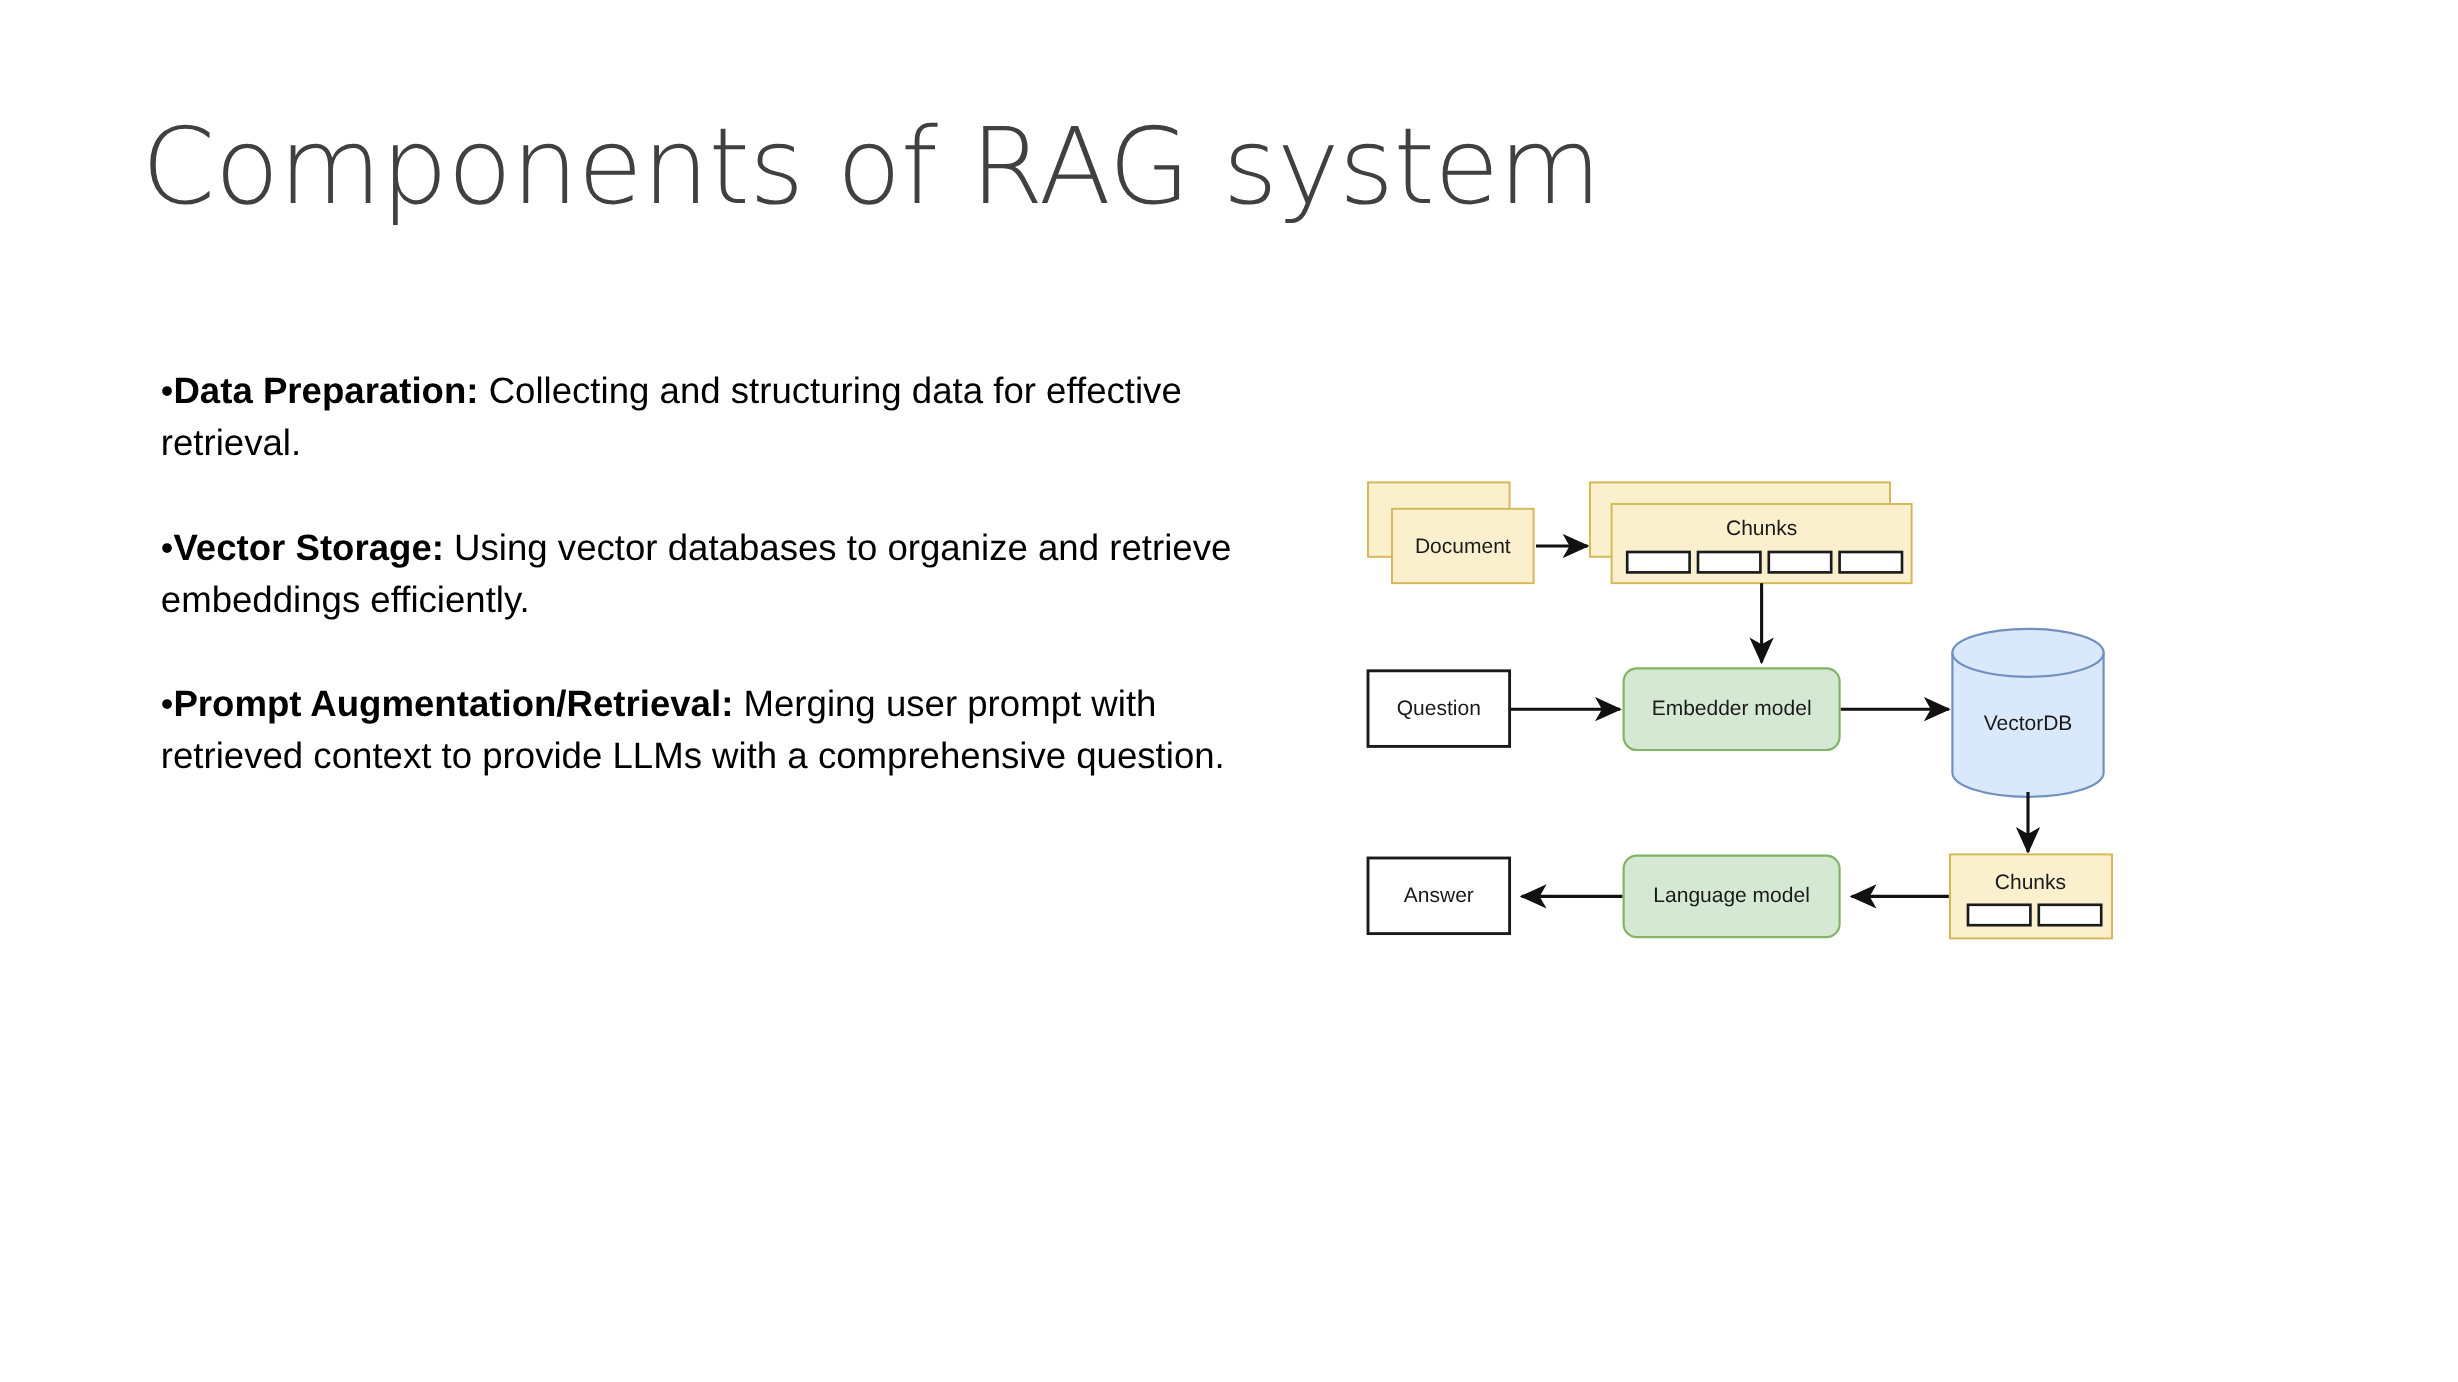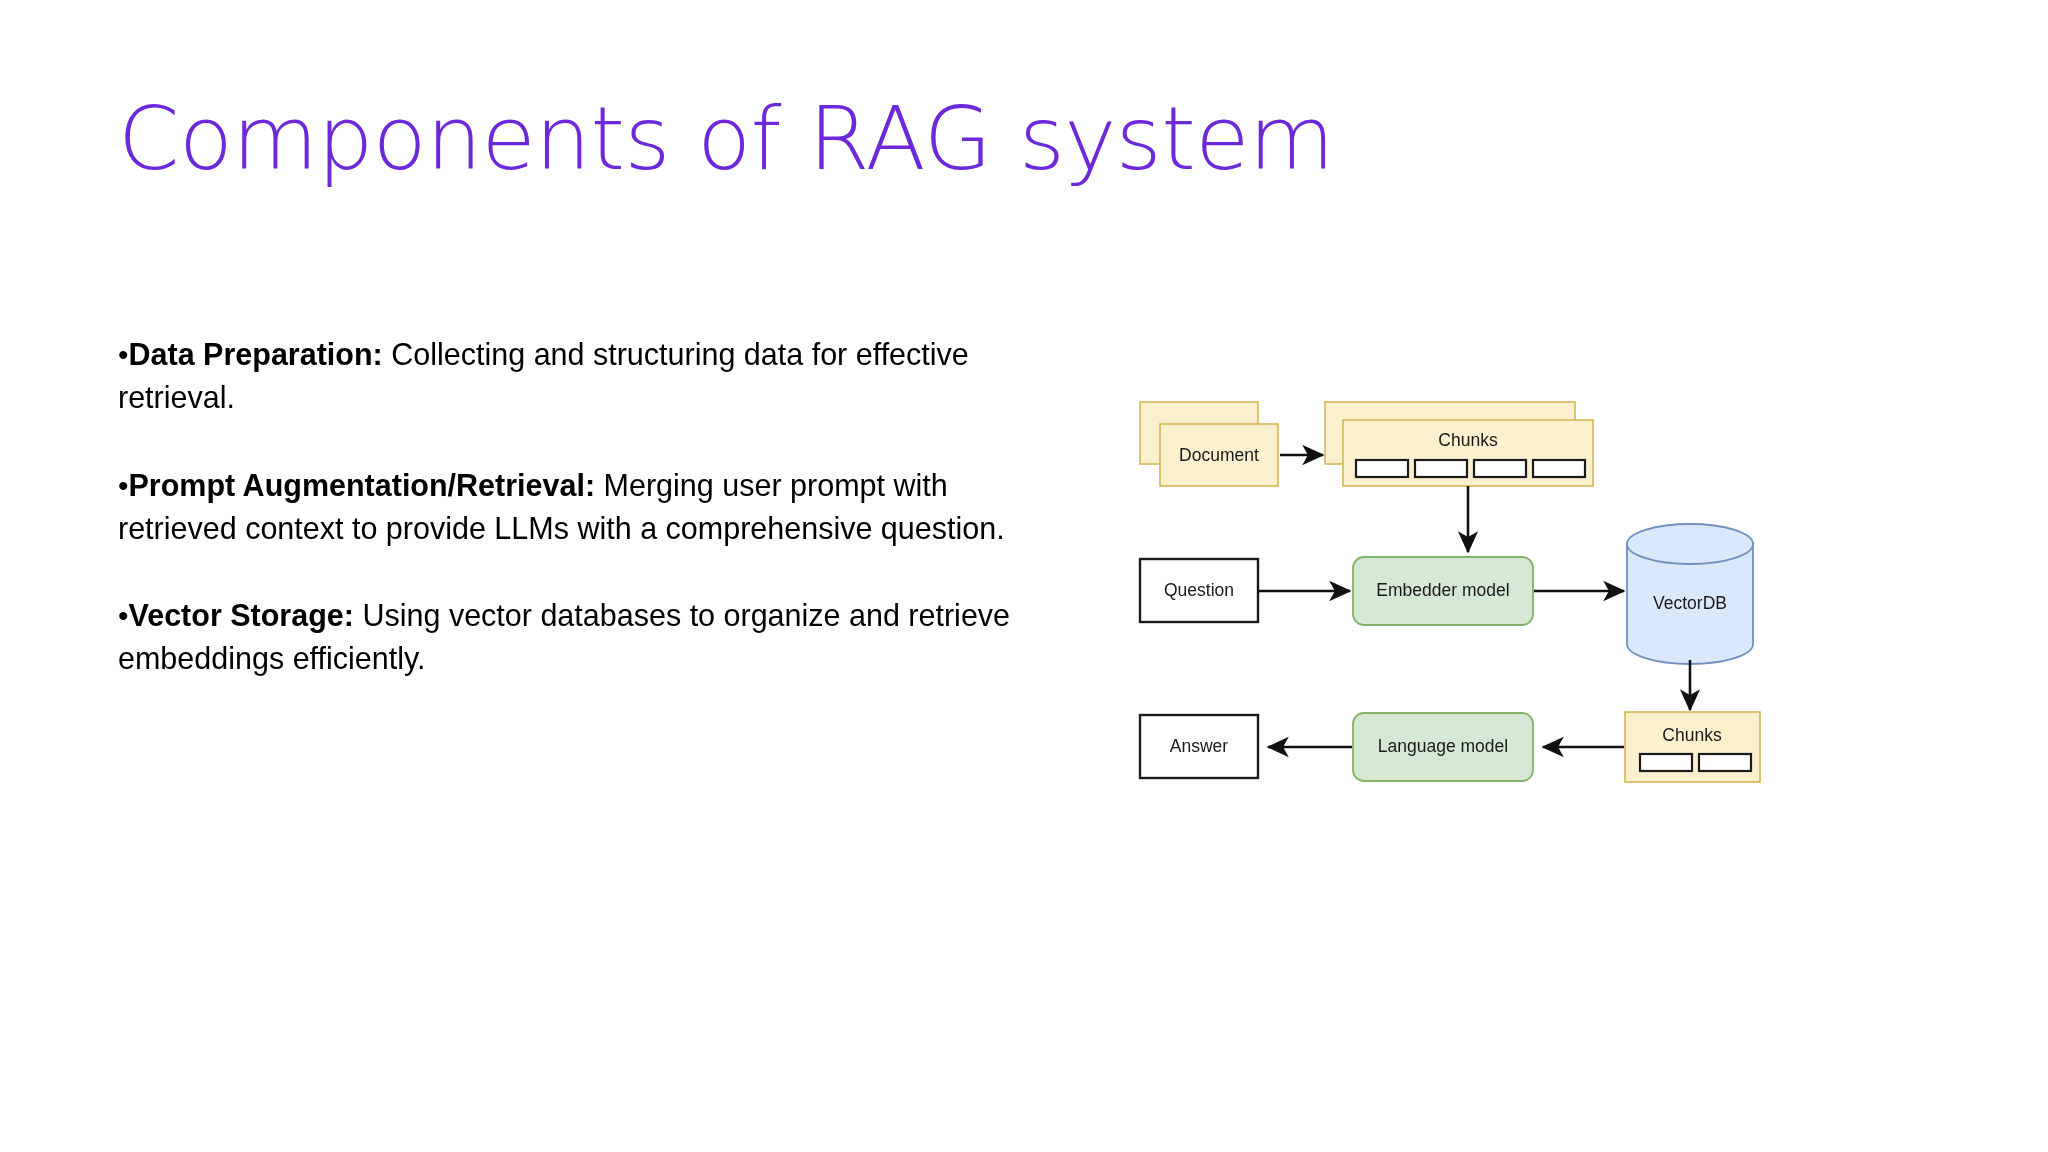--- a/index.html
+++ b/index.html
@@ -24,36 +24,35 @@
 
   
   .slide-title {
     position: absolute;
     left: 118px;
     top: 95px;
     font-family: "DejaVu Sans", sans-serif;
     font-weight: 300;
     font-size: 88px;
     line-height: 1.0;
-    color: #6d28d9;
+    color: #404040;
     letter-spacing: -0.5px;
     white-space: nowrap;
   }
 
   
   .body-col {
     position: absolute;
-    left: 118px;
+    left: 134px;
     top: 305px;
     width: 940px;
     font-family: "Liberation Sans", sans-serif;
     font-size: 30.5px;
     line-height: 1.42;
     color: #000000;
-    margin-top: 28px;
   }
   .bullet {
     margin: 0 0 44px 0;
     text-indent: 0;
   }
   .bullet:last-child { margin-bottom: 0; }
   .bullet .dot {
     font-size: 30px;
     line-height: 1;
   }
@@ -94,25 +93,25 @@
   <div class="slide-title">Components of RAG system</div>
 
   <div class="body-col">
 
     <p class="bullet">
       <span class="dot">•</span><span class="lead">Data Preparation:</span><span class="rest"> Collecting and structuring data for effective retrieval.</span>
     </p>
 
 
     <p class="bullet">
-      <span class="dot">•</span><span class="lead">Prompt Augmentation/Retrieval:</span><span class="rest"> Merging user prompt with retrieved context to provide LLMs with a comprehensive question.</span>
+      <span class="dot">•</span><span class="lead">Vector Storage:</span><span class="rest"> Using vector databases to organize and retrieve embeddings efficiently.</span>
     </p>
 
     <p class="bullet">
-      <span class="dot">•</span><span class="lead">Vector Storage:</span><span class="rest"> Using vector databases to organize and retrieve embeddings efficiently.</span>
+      <span class="dot">•</span><span class="lead">Prompt Augmentation/Retrieval:</span><span class="rest"> Merging user prompt with retrieved context to provide LLMs with a comprehensive question.</span>
     </p>
 
   </div>
 
   <div class="diagram">
     <svg viewBox="0 0 800 480" xmlns="http://www.w3.org/2000/svg">
       <defs>
         <marker id="arrowEnd" markerWidth="9" markerHeight="9" refX="8" refY="4.5" orient="auto" markerUnits="strokeWidth">
           <path d="M0,0.6 L8.6,4.5 L0,8.4 L2.2,4.5 Z" fill="#111111"></path>
         </marker>

